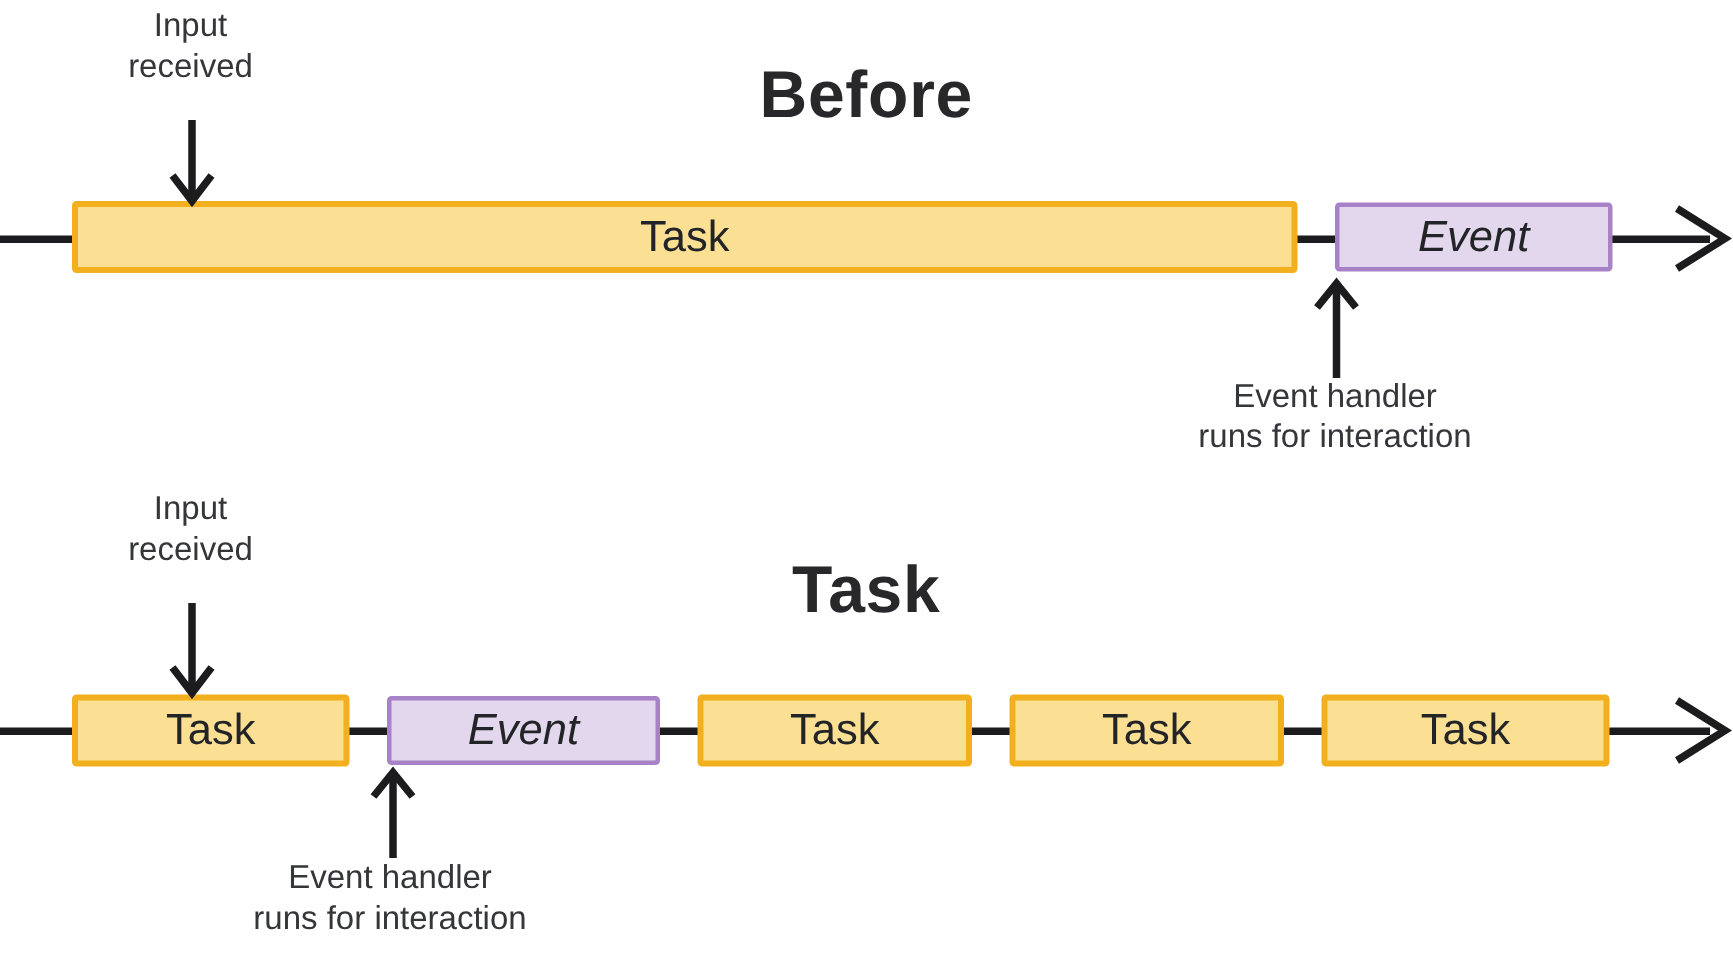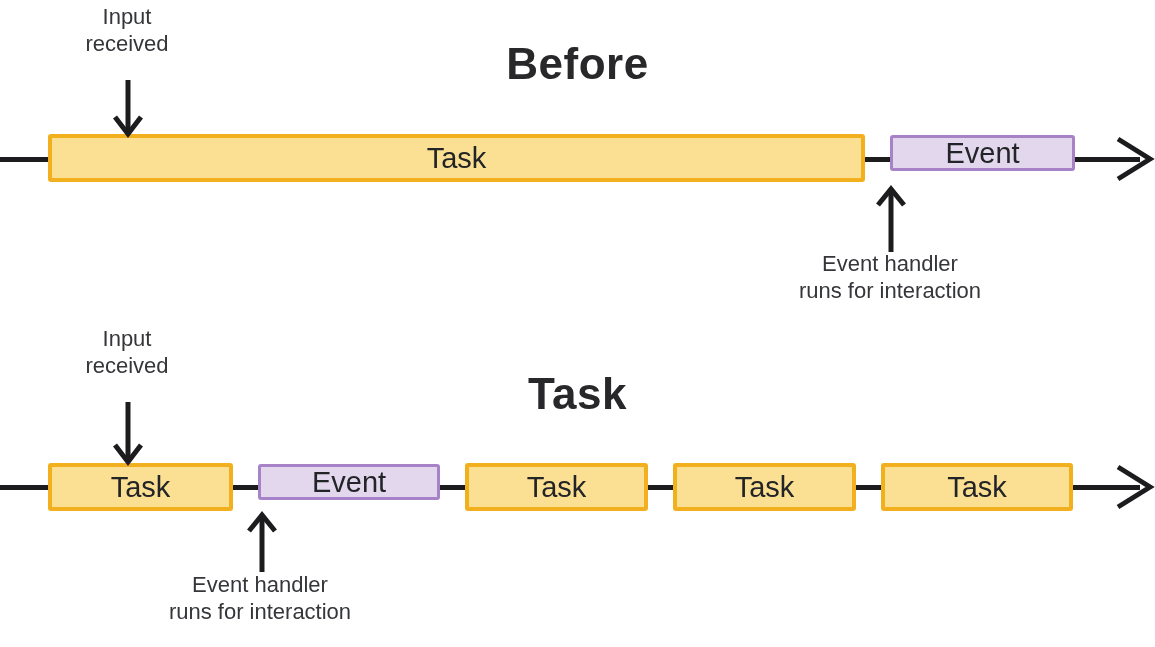--- a/index.html
+++ b/index.html
@@ -51,21 +51,22 @@
     z-index:2;
   }
   .bar.task{
     background:var(--task-fill);
     border:4px solid var(--task-border);
     height:48px;
   }
   .bar.event{
     background:var(--event-fill);
     border:3px solid var(--event-border);
-    height:36px;
+    height:46px;
+    font-style:italic;
   }
   svg.arrow{position:absolute;overflow:visible;z-index:3;}
   svg.arrow path{
     fill:none;
     stroke:var(--arrow);
     stroke-width:5;
     stroke-linecap:butt;
     stroke-linejoin:miter;
   }
 </style>

